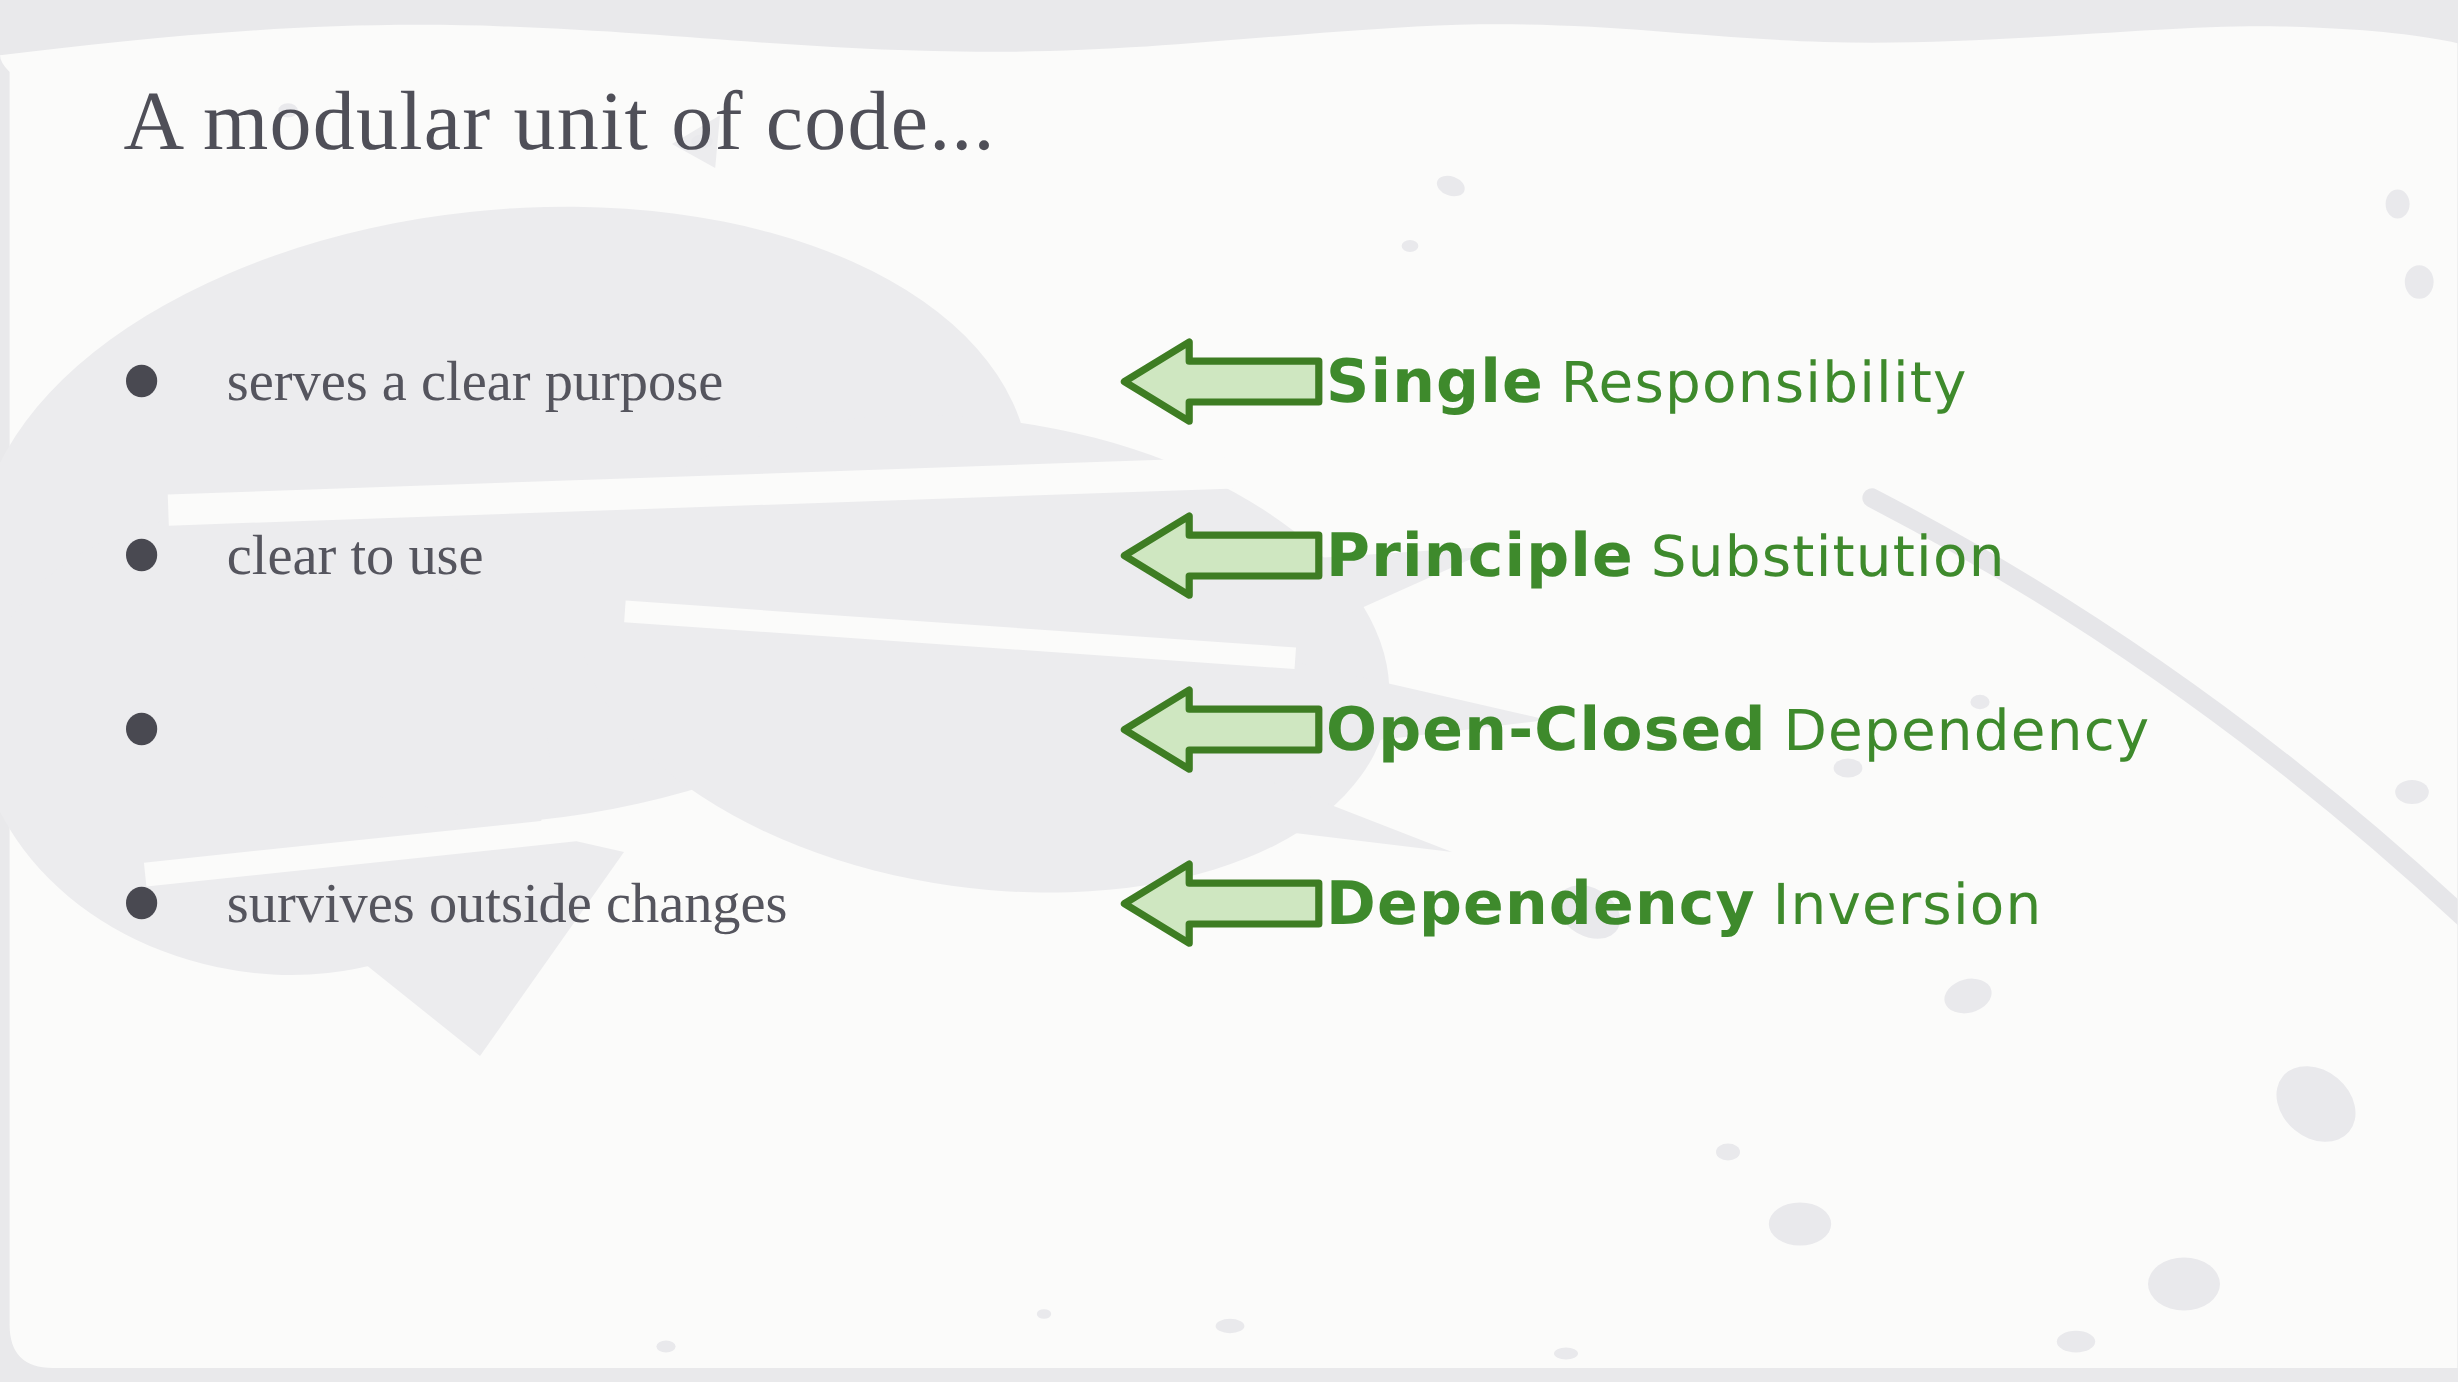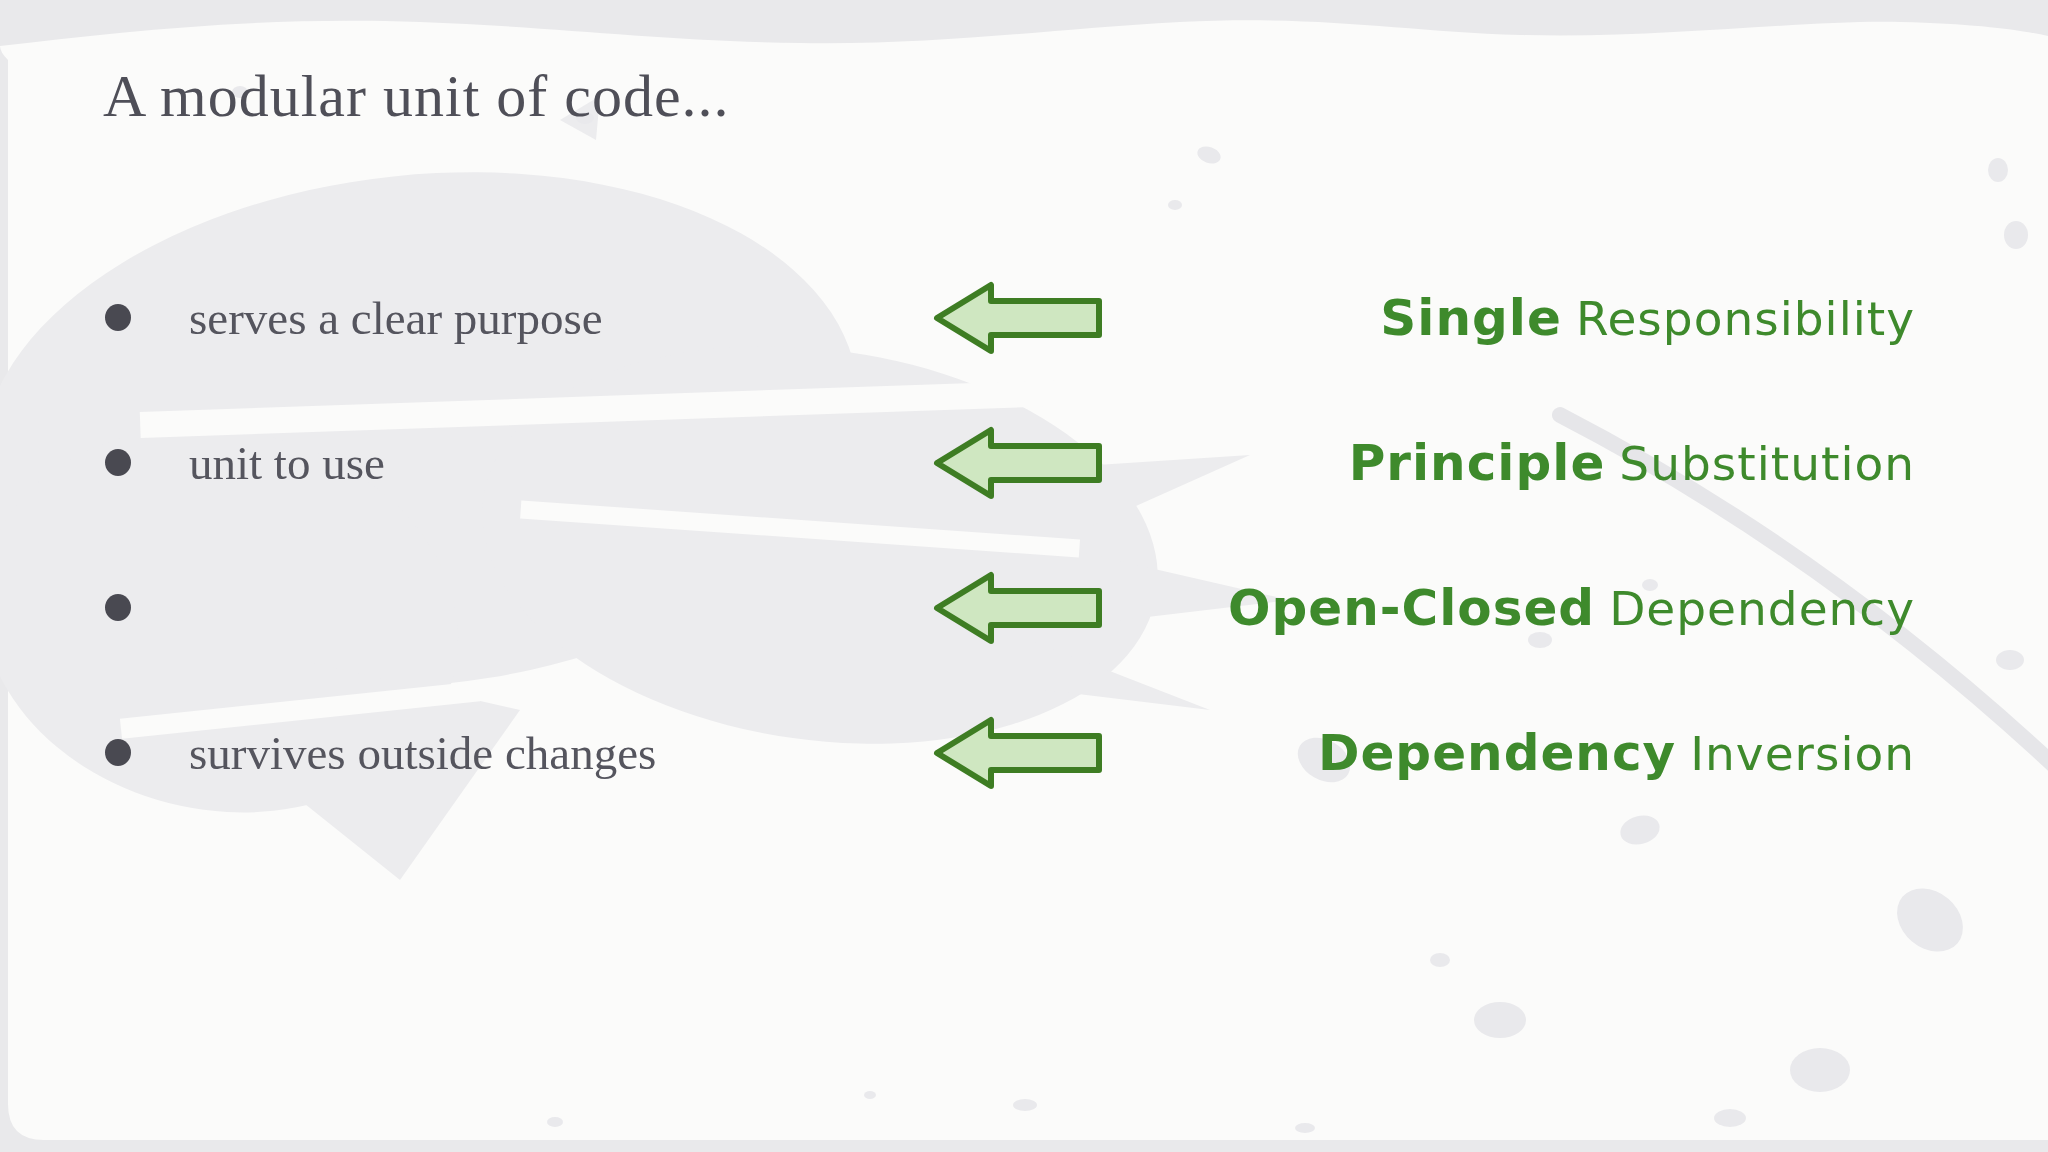--- a/index.html
+++ b/index.html
@@ -7,21 +7,21 @@
     width:2048px;height:1152px;
     background:#e9e9eb;
     overflow:hidden;position:relative;
     font-family:"Liberation Serif", serif;
   }
   .bg-layer{position:absolute;inset:0;z-index:0;}
   .slide-content{position:absolute;inset:0;z-index:1;}
 
   .slide-title{
     position:absolute;left:103px;top:62px;
-    font-size:60px;font-weight:400;color:#4f4f58;
+    font-size:70px;font-weight:400;color:#4f4f58;
     letter-spacing:1px;white-space:nowrap;
   }
 
   .rows{
     position:absolute;left:105px;top:245px;width:1810px;
     display:grid;grid-template-rows:repeat(5,145px);
   }
   .row{
     display:grid;grid-template-columns:828px 172px 1fr;
     align-items:center;
@@ -31,21 +31,21 @@
     flex:0 0 auto;width:26px;height:27px;border-radius:50%;
     background:#494951;margin-right:58px;
   }
   .bullet-text{
     font-size:47px;color:#55555e;white-space:nowrap;text-align:right;
   }
   .arrow-cell{display:flex;align-items:center;justify-content:flex-start;}
   .arrow-cell svg{display:block;}
   .arrow-shape{fill:#cfe7c1;stroke:#3e7d23;stroke-width:6;stroke-linejoin:round;}
   .label-cell{
-    text-align:right;white-space:nowrap;
+    white-space:nowrap;
     color:#3e8a2c;
     font-family:"DejaVu Sans", sans-serif;
   }
   .label-strong{font-size:50px;font-weight:700;letter-spacing:1px;}
   .label-rest{font-size:47px;font-weight:400;margin-left:14px;letter-spacing:1px;}
 </style>
 </head>
 <body>
 
 <svg class="bg-layer" width="2048" height="1152" viewBox="0 0 2048 1152" aria-hidden="true">
@@ -115,21 +115,21 @@
         </svg>
       </div>
       <div class="label-cell">
         <span class="label-strong">Single</span><span class="label-rest">Responsibility</span>
       </div>
     </div>
 
     <div class="row">
       <div class="bullet-cell">
         <span class="bullet-dot"></span>
-        <span class="bullet-text">unit to use</span>
+        <span class="bullet-text">clear to use</span>
       </div>
       <div class="arrow-cell">
         <svg width="170" height="78" viewBox="0 0 170 78">
           <path class="arrow-shape" d="M4,39 L58,6 L58,22 L166,22 L166,56 L58,56 L58,72 Z"></path>
         </svg>
       </div>
       <div class="label-cell">
         <span class="label-strong">Principle</span><span class="label-rest">Substitution</span>
       </div>
     </div>

